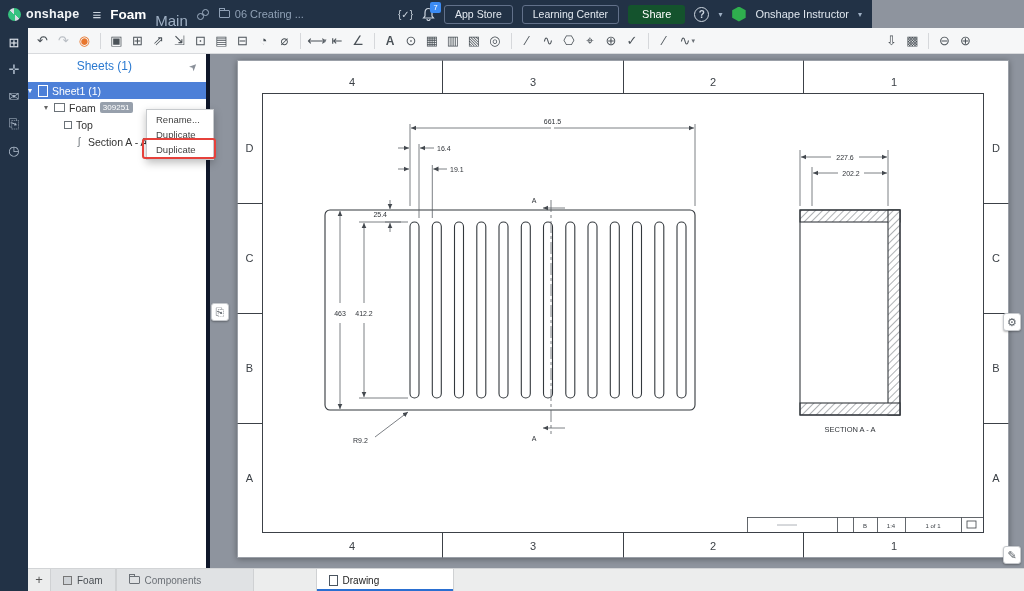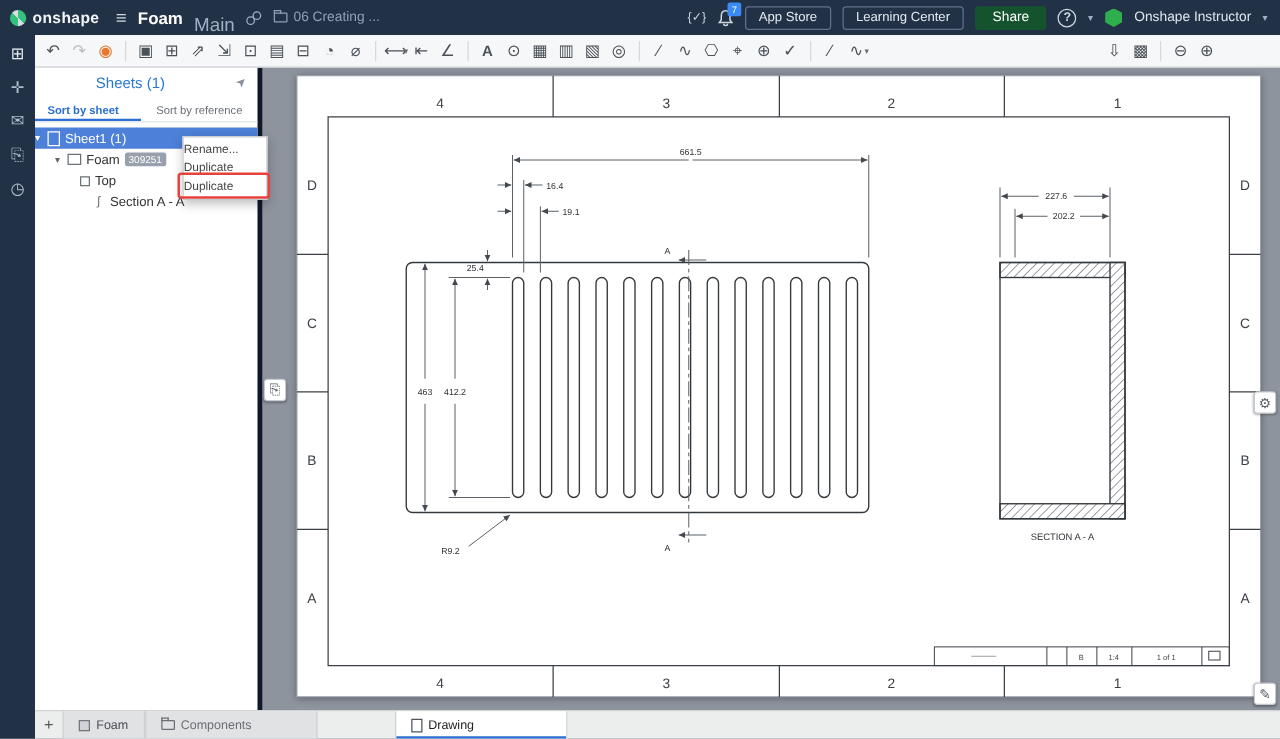--- a/index.html
+++ b/index.html
@@ -1,21 +1,21 @@
 <!DOCTYPE html>
 <html><head>
 <meta charset="utf-8">
 <style>
   html,body{margin:0;padding:0;}
   body{width:1024px;height:591px;position:relative;overflow:hidden;
        font-family:"Liberation Sans",sans-serif;background:#8e949e;}
   *{box-sizing:border-box;}
 
   
-  .topbar{position:absolute;left:0;top:0;width:1024px;height:28px;background:#223246;
+  .topbar{position:absolute;left:0;top:0;width:872px;height:28px;background:#223246;
           display:flex;align-items:center;color:#e5ebf2;padding:0 10px 0 8px;z-index:20;}
   .tb-left{display:flex;align-items:center;gap:9px;}
   .tb-right{margin-left:auto;display:flex;align-items:center;gap:9px;}
   .logo{display:flex;align-items:center;gap:5px;}
   .logo-mark{width:13px;height:13px;border-radius:50%;
              background:conic-gradient(#35c27f 0 130deg,#d7dde3 130deg 180deg,#35c27f 180deg 310deg,#d7dde3 310deg 360deg);}
   .logo-text{font-size:12.5px;font-weight:bold;letter-spacing:.3px;color:#f2f5f8;}
   .hamburger{font-size:15px;color:#cdd6e0;margin-left:4px;}
   .doc-title{font-size:13.5px;font-weight:bold;color:#ffffff;}
   .workspace{font-size:15px;color:#9fb0c4;margin-top:12px;}
@@ -79,21 +79,21 @@
   .ico-squig{font-size:10px;color:#6b7278;width:10px;text-align:center;flex:none;}
   .row-indent2{padding-left:22px;}
   .row-indent3{padding-left:44px;}
   .row-indent4{padding-left:54px;}
   .badge{background:#97a0ac;color:#fff;font-size:8px;padding:0 3px;border-radius:2px;
          height:11px;line-height:11px;flex:none;}
 
   
   .menu{position:absolute;left:146px;top:109px;width:68px;background:#fff;border:1px solid #c7cacd;
         box-shadow:0 3px 8px rgba(0,0,0,.25);z-index:40;padding:2px 0;}
-  .menu-item{height:15px;line-height:15px;font-size:9.5px;color:#444;}
+  .menu-item{height:15px;line-height:15px;font-size:9.5px;padding-left:9px;color:#444;}
   .red-box{position:absolute;left:142px;top:138px;width:74px;height:21px;border:2px solid #e6413b;
            border-radius:3px;z-index:45;}
 
   
   .canvas{position:absolute;left:210px;top:54px;right:0;bottom:23px;background:#8e949e;z-index:1;}
   .sheet-svg{position:absolute;left:27px;top:6px;width:772px;height:498px;
              filter:drop-shadow(0 1px 3px rgba(0,0,0,.35));}
   .float-btn{position:absolute;width:18px;height:18px;background:#fff;border:1px solid #c6c9cd;
              border-radius:3px;box-shadow:0 1px 2px rgba(0,0,0,.3);display:flex;align-items:center;
              justify-content:center;font-size:11px;color:#5a6066;z-index:4;}
@@ -208,24 +208,20 @@
     <span class="lb-icon">✉</span>
     <span class="lb-icon">⎘</span>
     <span class="lb-icon">◷</span>
   </nav>
 
   <aside class="panel">
     <div class="panel-header">
       <span class="panel-title">Sheets (1)</span>
       <span class="pin">➤</span>
     </div>
-    <div class="panel-tabs">
-      <span class="panel-tab active">Sort by sheet</span>
-      <span class="panel-tab">Sort by reference</span>
-    </div>
     <div class="tree">
       <div class="tree-row selected">
         <span class="tcaret">▾</span>
         <span class="ico-sheet"></span>
         <span>Sheet1 (1)</span>
       </div>
       <div class="tree-row row-indent2">
         <span class="tcaret">▾</span>
         <span class="ico-view"></span>
         <span>Foam</span>

